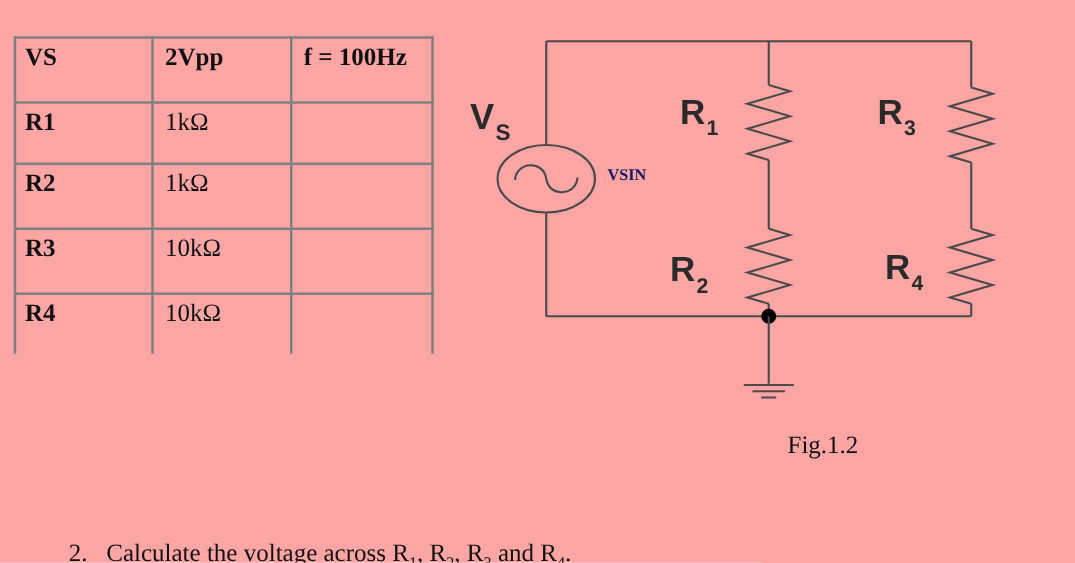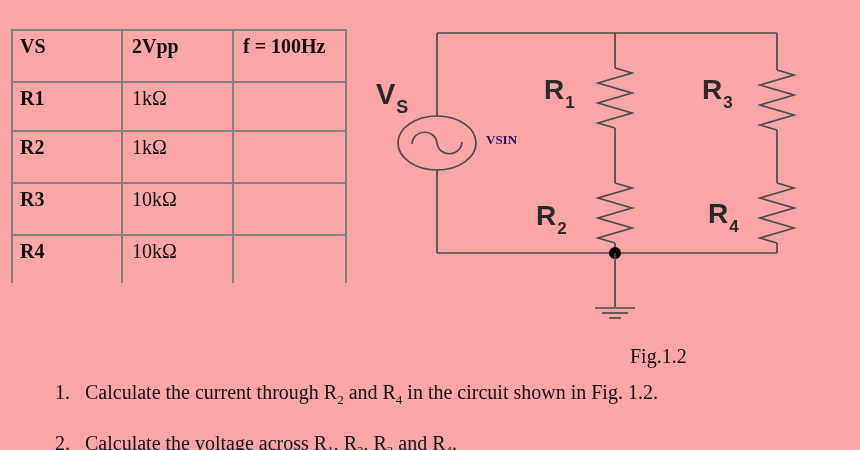--- a/index.html
+++ b/index.html
@@ -186,20 +186,17 @@
   </div>
   <div class="circuit-label" style="left:702px; top:76px;">
     <span class="main">R</span><span class="sub">3</span>
   </div>
   <div class="circuit-label" style="left:708px; top:200px;">
     <span class="main">R</span><span class="sub">4</span>
   </div>
 
   <div class="fig-caption">Fig.1.2</div>
 
-  <div class="question q1">
-    <span class="q-num">1.</span><span><span>Calculate the current through R</span><span class="sub">2</span><span> and R</span><span class="sub">4</span><span> in the circuit shown in Fig. 1.2.</span></span>
-  </div>
   <div class="question q2">
     <span class="q-num">2.</span><span><span>Calculate the voltage across R</span><span class="sub">1</span><span>, R</span><span class="sub">2</span><span>, R</span><span class="sub">3</span><span> and R</span><span class="sub">4</span><span>.</span></span>
   </div>
 
 </div>
 
 </body></html>

